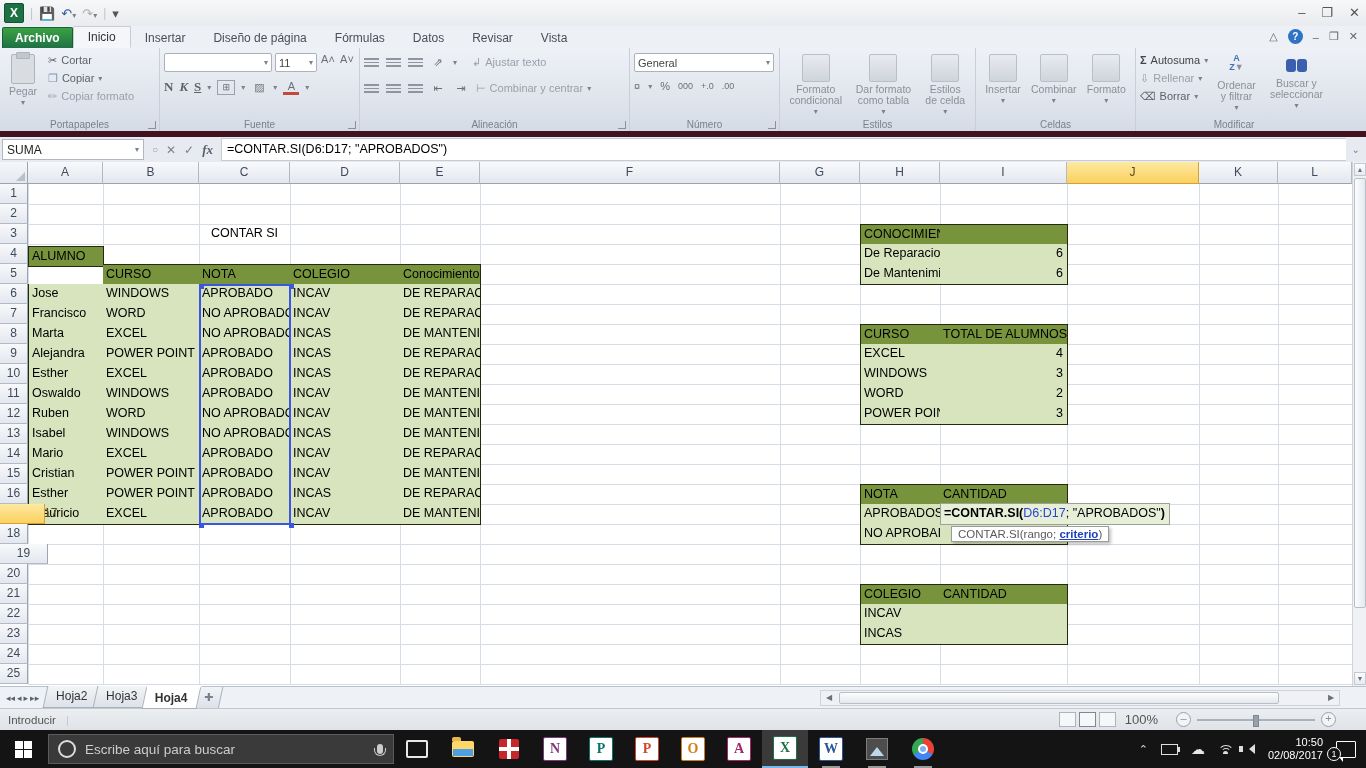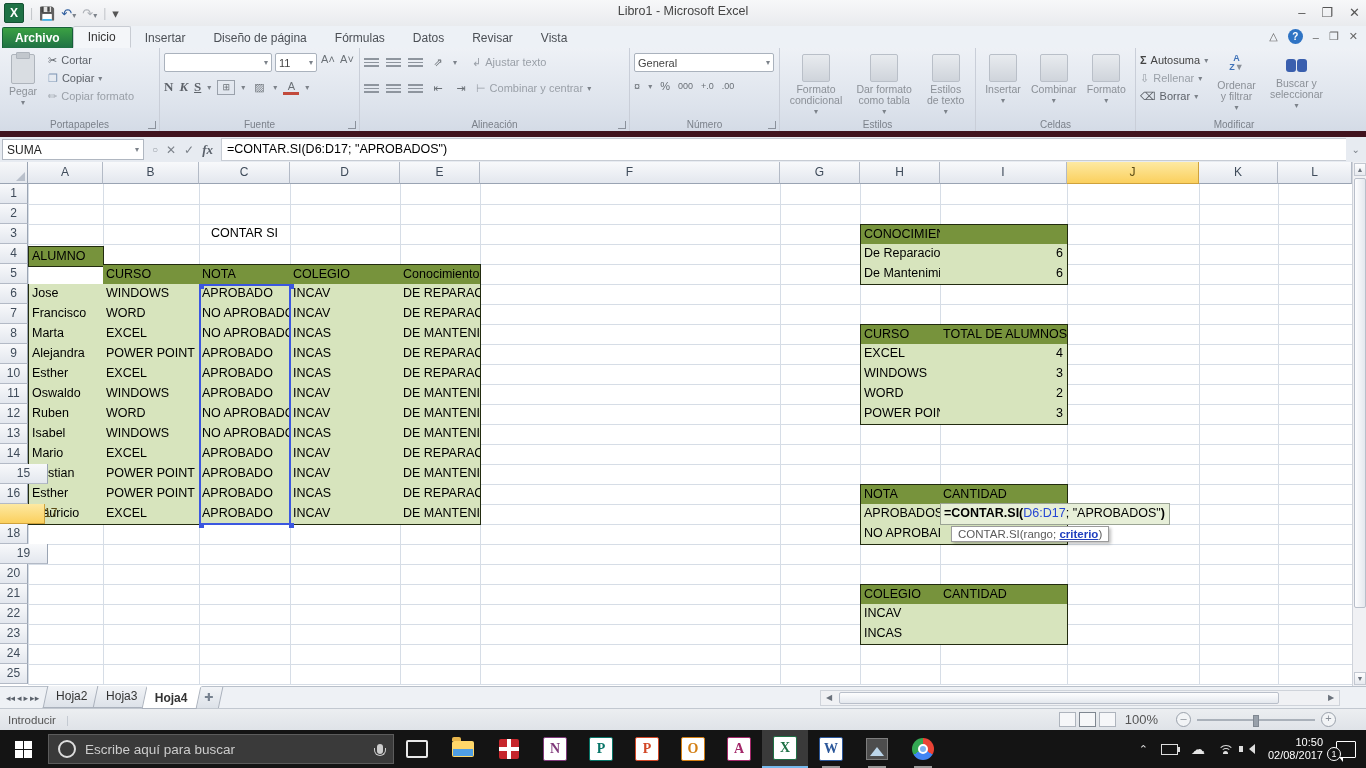--- a/index.html
+++ b/index.html
@@ -179,21 +179,20 @@
   <div class="titlebar">
     <div class="qat">
       <div class="xl-logo">X</div>
       <span class="qat-sep">|</span>
       <span class="qat-btn">💾</span>
       <span class="qat-btn">↶<span class="arr">▾</span></span>
       <span class="qat-btn qat-dis">↷<span class="arr">▾</span></span>
       <span class="qat-sep">|</span>
       <span class="qat-btn" style="color:#555">▾</span>
     </div>
-    <div class="win-title">Libro1  -  Microsoft Excel</div>
     <div class="winctl">
       <span>–</span>
       <span>❐</span>
       <span>✕</span>
     </div>
   </div>
 
   <div class="tabrow">
     <div class="tabs" id="ribbonTabs">
         <div class="rtab file">Archivo</div>
@@ -324,21 +323,21 @@
           <span>Formato condicional</span>
             <span class="arr">▾</span>
         </div>
         <div class="bigbtn">
           <div class="bigicon"></div>
           <span>Dar formato como tabla</span>
             <span class="arr">▾</span>
         </div>
         <div class="bigbtn">
           <div class="bigicon"></div>
-          <span>Estilos de texto</span>
+          <span>Estilos de celda</span>
             <span class="arr">▾</span>
         </div>
       </div>
       <div class="glabel">Estilos</div>
     </div>
 
     <div class="rgroup" style="width:160px">
       <div style="display:flex;justify-content:space-around;">
         <div class="bigbtn">
           <div class="bigicon"></div>
@@ -563,21 +562,21 @@
       <div class="rowhdr" style="left: 0px; top: 102px; width: 28px; height: 20px;">5</div>
       <div class="rowhdr" style="left: 0px; top: 122px; width: 28px; height: 20px;">6</div>
       <div class="rowhdr" style="left: 0px; top: 142px; width: 28px; height: 20px;">7</div>
       <div class="rowhdr" style="left: 0px; top: 162px; width: 28px; height: 20px;">8</div>
       <div class="rowhdr" style="left: 0px; top: 182px; width: 28px; height: 20px;">9</div>
       <div class="rowhdr" style="left: 0px; top: 202px; width: 28px; height: 20px;">10</div>
       <div class="rowhdr" style="left: 0px; top: 222px; width: 28px; height: 20px;">11</div>
       <div class="rowhdr" style="left: 0px; top: 242px; width: 28px; height: 20px;">12</div>
       <div class="rowhdr" style="left: 0px; top: 262px; width: 28px; height: 20px;">13</div>
       <div class="rowhdr" style="left: 0px; top: 282px; width: 28px; height: 20px;">14</div>
-      <div class="rowhdr" style="left: 0px; top: 302px; width: 48px; height: 20px;">15</div>
+      <div class="rowhdr" style="left: 0px; top: 302px; width: 28px; height: 20px;">15</div>
       <div class="rowhdr" style="left: 0px; top: 322px; width: 28px; height: 20px;">16</div>
       <div class="rowhdr selhdr" style="left: 0px; top: 342px; width: 28px; height: 20px; padding-left: 44px;">17</div>
       <div class="rowhdr" style="left: 0px; top: 362px; width: 28px; height: 20px;">18</div>
       <div class="rowhdr" style="left: 0px; top: 382px; width: 48px; height: 20px;">19</div>
       <div class="rowhdr" style="left: 0px; top: 402px; width: 28px; height: 20px;">20</div>
       <div class="rowhdr" style="left: 0px; top: 422px; width: 28px; height: 20px;">21</div>
       <div class="rowhdr" style="left: 0px; top: 442px; width: 28px; height: 20px;">22</div>
       <div class="rowhdr" style="left: 0px; top: 462px; width: 28px; height: 20px;">23</div>
       <div class="rowhdr" style="left: 0px; top: 482px; width: 28px; height: 20px;">24</div>
       <div class="rowhdr" style="left: 0px; top: 502px; width: 28px; height: 20px;">25</div>

